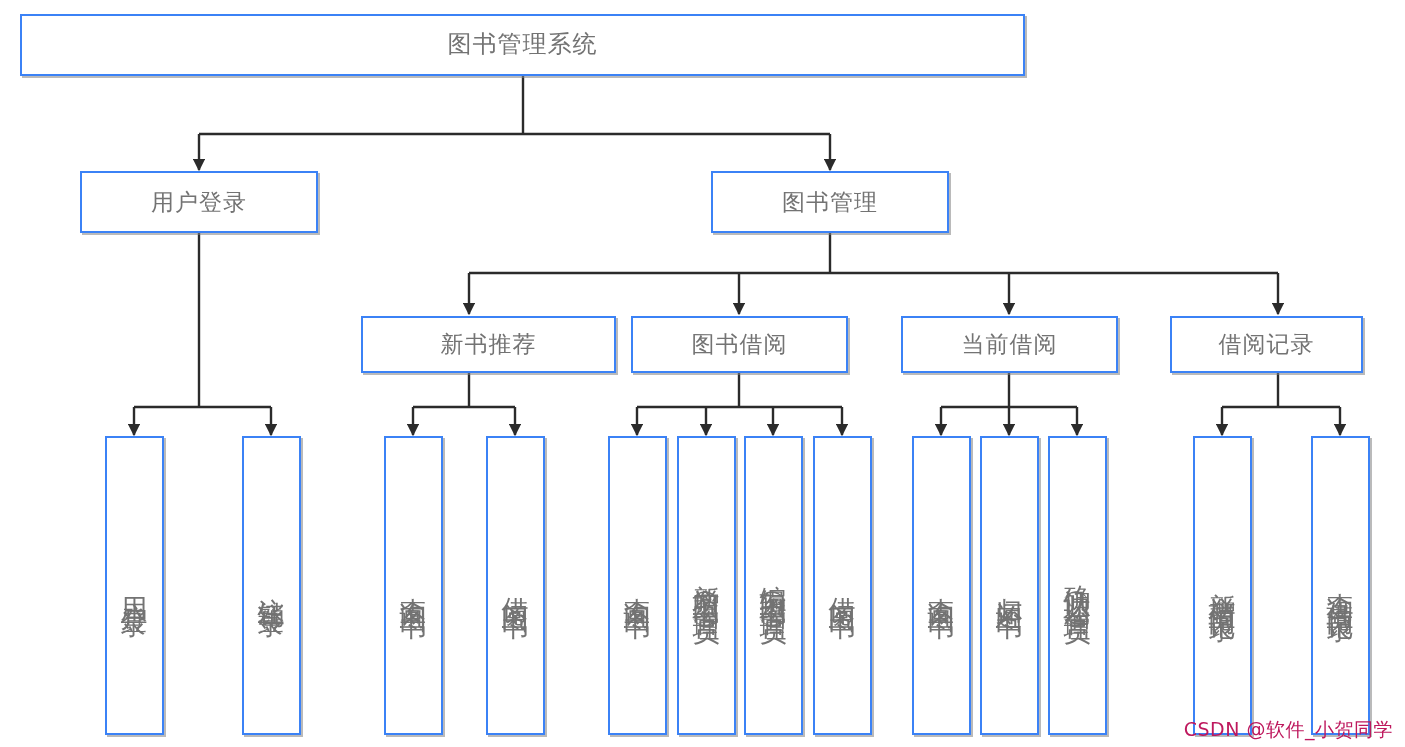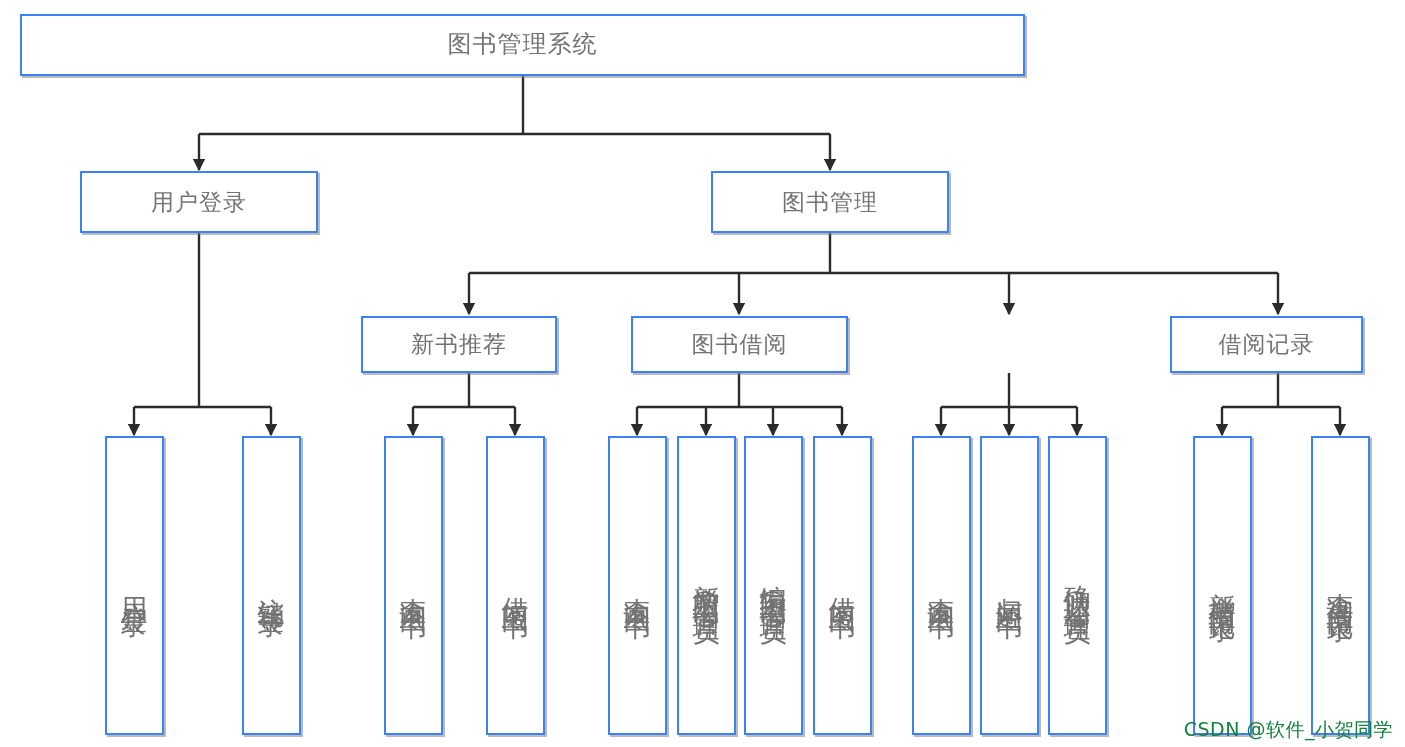--- a/index.html
+++ b/index.html
@@ -64,21 +64,21 @@
     font-size: 27px;
     line-height: 1.0;
     letter-spacing: 5px;
     white-space: nowrap;
   }
   #watermark {
     position: absolute;
     right: 12px;
     bottom: 4px;
     font-size: 19px;
-    color: #15803d;
+    color: #be185d;
     letter-spacing: 0.5px;
     white-space: nowrap;
     user-select: none;
   }
 </style>
 </head>
 <body>
 
 <div id="diagram-root">
 
@@ -137,28 +137,31 @@
   </div>
 
   <div class="node h" style="left:80px; top:171px; width:238px; height:62px;">
     <span class="node-label">用户登录</span>
   </div>
 
   <div class="node h" style="left:711px; top:171px; width:238px; height:62px;">
     <span class="node-label">图书管理</span>
   </div>
 
-  <div class="node h" style="left:361px; top:316px; width:196px; height:57px;">
+  <div class="node h" style="left:361px; top:316px; width:255px; height:57px;">
     <span class="node-label">新书推荐</span>
   </div>
 
   <div class="node h" style="left:631px; top:316px; width:217px; height:57px;justify-content:center;">
     <span class="node-label">图书借阅</span>
   </div>
 
+  <div class="node h" style="left:901px; top:316px; width:217px; height:57px;">
+    <span class="node-label">当前借阅</span>
+  </div>
 
   <div class="node h" style="left:1170px; top:316px; width:193px; height:57px;">
     <span class="node-label">借阅记录</span>
   </div>
 
   <div class="node v" style="left:105px; top:436px; width:59px; height:299px;">
     <span class="node-label">用户登录</span>
   </div>
 
   <div class="node v" style="left:242px; top:436px; width:59px; height:299px;">

